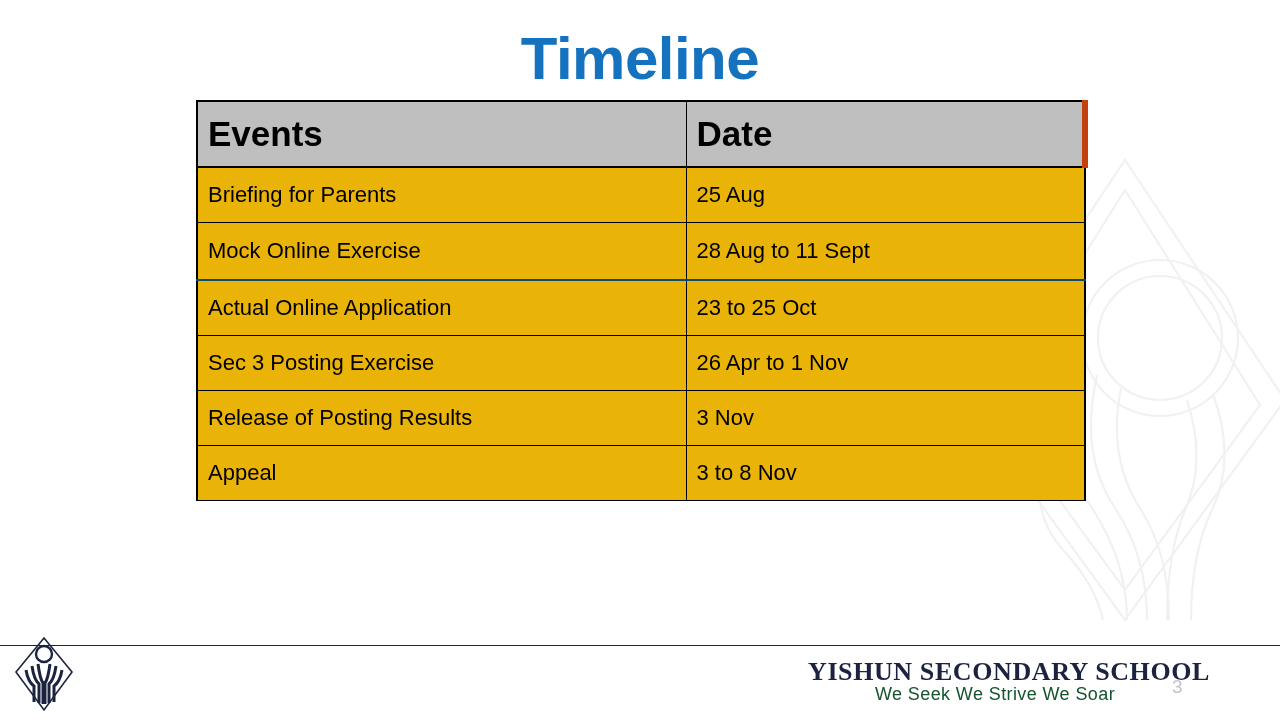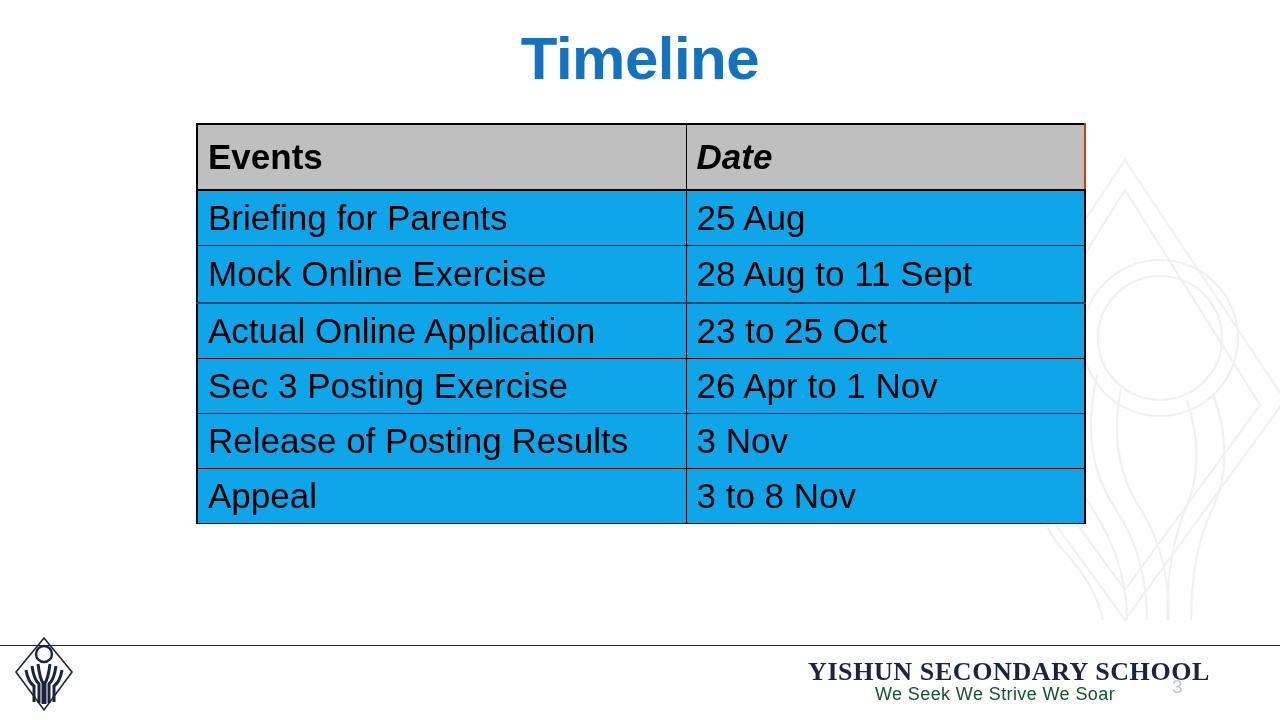--- a/index.html
+++ b/index.html
@@ -45,21 +45,21 @@
     line-height: 66px;
     letter-spacing: -0.5px;
     color: #1472be;
     z-index: 3;
   }
 
   
   #timeline-table {
     position: absolute;
     left: 196px;
-    top: 123px;
+    top: 100px;
     width: 888px;
     border-collapse: collapse;
     table-layout: fixed;
     z-index: 3;
     background: transparent;
     padding-left: 40px;
   }
   #timeline-table col.c-event { width: 489px; }
   #timeline-table col.c-date  { width: 399px; }
 
@@ -79,29 +79,28 @@
     font-size: 35px;
     font-weight: bold;
     border-top: 2px solid #000000;
     border-bottom: 2px solid #000000;
   }
   #timeline-table thead th.hdr-event {
     border-left: 2px solid #000000;
     border-right: 1px solid #000000;
   }
   #timeline-table thead th.hdr-date {
-    border-right: 2px solid #c2410c;
-    font-style: italic;
+    border-right: 6px solid #c2410c;
   }
 
   #timeline-table tbody td {
     height: 54px;
-    font-size: 35px;
+    font-size: 22px;
     font-weight: normal;
-    background: #0ea5e9;
+    background: #eab308;
     border-bottom: 1px solid #000000;
   }
   #timeline-table tbody td.col-event {
     border-left: 2px solid #000000;
     border-right: 1px solid #000000;
   }
   #timeline-table tbody td.col-date {
     border-right: 2px solid #000000;
   }
   

